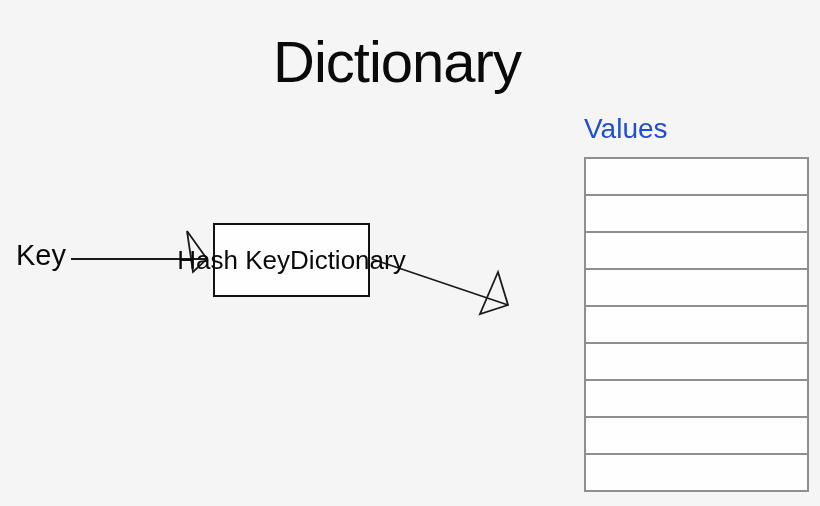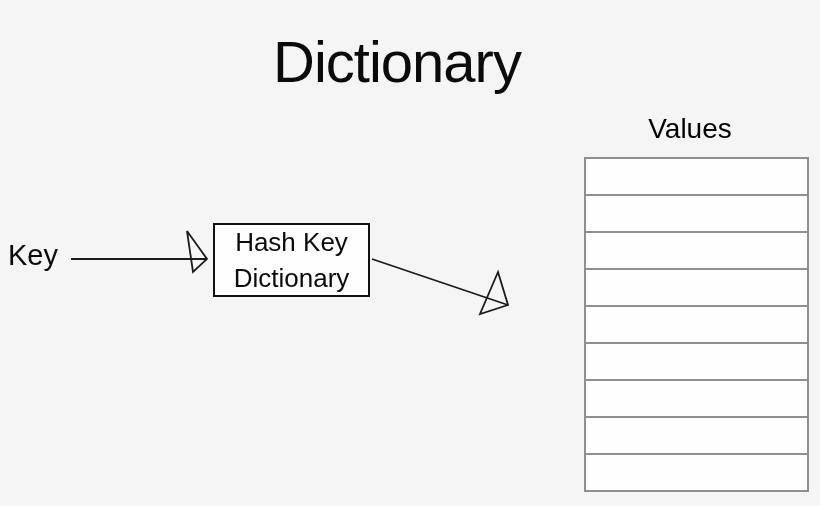--- a/index.html
+++ b/index.html
@@ -26,21 +26,21 @@
     left: 0;
     width: 794px;
     text-align: center;
     font-size: 58px;
     line-height: 67px;
     letter-spacing: -1px;
     color: #0a0a0a;
   }
   .key-label {
     position: absolute;
-    left: 8px;
+    left: 16px;
     top: 238px;
     font-size: 29px;
     line-height: 34px;
     color: #0a0a0a;
   }
   .arrow-layer {
     position: absolute;
     left: 0;
     top: 0;
     width: 820px;
@@ -49,40 +49,39 @@
   .hash-box {
     position: absolute;
     left: 213px;
     top: 223px;
     width: 157px;
     height: 74px;
     box-sizing: border-box;
     background: var(--cell-fill, #ffffff);
     border: 2px solid var(--box-border, #111111);
     display: flex;
-    flex-direction: column;
     align-items: center;
     justify-content: center;
     text-align: center;
   }
   .hash-box .box-line {
     font-size: 26px;
     line-height: 36px;
     white-space: nowrap;
     color: #0a0a0a;
   }
   .values-header {
     position: absolute;
     left: 584px;
     top: 112px;
     width: 212px;
-    text-align: center;
+    text-align: left;
     font-size: 28px;
     line-height: 34px;
-    color: #000000;
+    color: #1d4ed8;
   }
   .values-table {
     position: absolute;
     left: 584px;
     top: 157px;
     width: 225px;
     height: 335px;
     box-sizing: border-box;
     border: 2px solid var(--table-border, #8f8f8f);
     background: var(--cell-fill, #fefefe);

